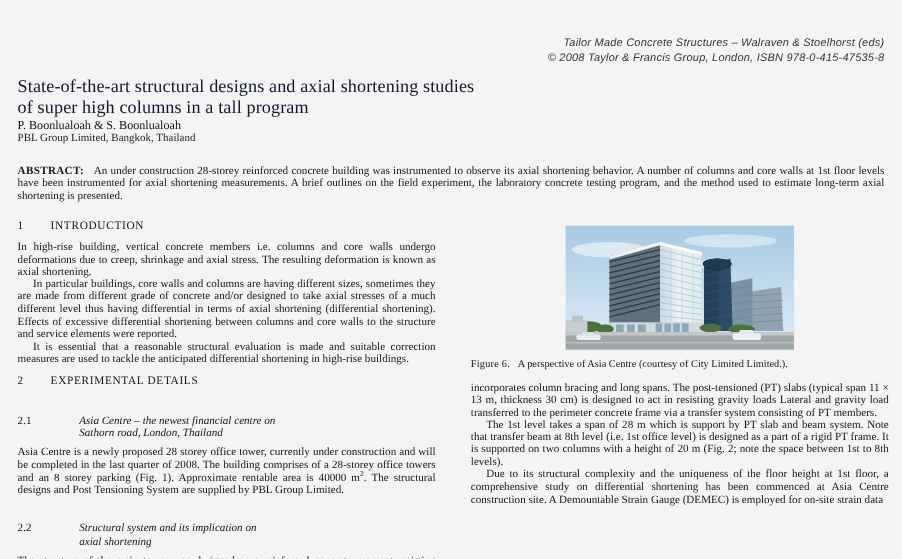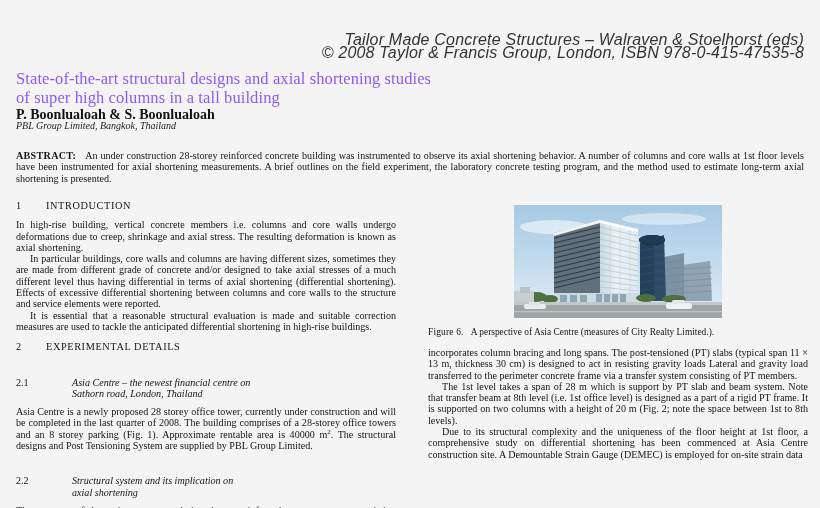--- a/index.html
+++ b/index.html
@@ -24,57 +24,56 @@
     padding: 0;
   }
 
   
   .runhead {
     position: absolute;
     right: 16px;
     top: 33px;
     text-align: right;
     font-style: italic;
-    font-size: 16px;
+    font-size: 10px;
     line-height: 13px;
     color: #333;
     letter-spacing: 0.2px;
     white-space: nowrap;
   }
   .runhead div { font-family: "Liberation Sans", sans-serif; font-style: italic; }
 
   
   .title {
     position: absolute;
     left: 16px;
     top: 69px;
     width: 780px;
     font-size: 16.5px;
     line-height: 19px;
     font-weight: normal;
     letter-spacing: 0.1px;
-    color: #8b5cf6;
+    color: #0f172a;
   }
 
   
   .authors {
     position: absolute;
     left: 16px;
     top: 108px;
-    font-size: 14px;
-    font-weight: bold;
+    font-size: 11px;
+    font-weight: normal;
     line-height: 13px;
     color: #111;
   }
   .affil {
     position: absolute;
     left: 16px;
     top: 120px;
     font-size: 10px;
-    font-style: italic;
     line-height: 12px;
     color: #222;
   }
 
   
   .abstract {
     position: absolute;
     left: 16px;
     top: 150px;
     width: 788px;
@@ -166,21 +165,21 @@
 
 <div class="page">
 
   <div class="runhead">
     <div>Tailor Made Concrete Structures – Walraven &amp; Stoelhorst (eds)</div>
     <div>© 2008 Taylor &amp; Francis Group, London, ISBN 978-0-415-47535-8</div>
   </div>
 
   <div class="title">
     <div>State-of-the-art structural designs and axial shortening studies</div>
-    <div>of super high columns in a tall building</div>
+    <div>of super high columns in a tall program</div>
   </div>
 
   <div class="authors">P. Boonlualoah &amp; S. Boonlualoah</div>
   <div class="affil">PBL Group Limited, Bangkok, Thailand</div>
 
   <div class="abstract">
     <b>ABSTRACT:</b>&nbsp;&nbsp;&nbsp;<span>An under construction 28-storey reinforced concrete building was instrumented to observe its axial shortening behavior. A number of columns and core walls at 1st floor levels have been instrumented for axial shortening measurements. A brief outlines on the field experiment, the laboratory concrete testing program, and the method used to estimate long-term axial shortening is presented.</span>
   </div>
 
   <div class="col col-left">
@@ -350,21 +349,21 @@
       <g>
         <rect x="10" y="99" width="22" height="5" rx="2" fill="#e8ebec"></rect>
         <rect x="15" y="97" width="11" height="3" rx="1.2" fill="#dfe3e5"></rect>
         <rect x="152" y="98" width="26" height="6" rx="2.5" fill="#eef1f2"></rect>
         <rect x="158" y="95" width="13" height="4" rx="1.5" fill="#e3e7e9"></rect>
       </g>
     </svg>
   </div>
 
   <div class="figcap">
-    <span class="lbl">Figure 6.</span>&nbsp;&nbsp;&nbsp;<span>A perspective of Asia Centre (measures of City Realty Limited.).</span>
+    <span class="lbl">Figure 6.</span>&nbsp;&nbsp;&nbsp;<span>A perspective of Asia Centre (courtesy of City Limited Limited.).</span>
   </div>
 
   <div class="col col-right">
     <div style="height:22px"></div>
     <p class="body">incorporates column bracing and long spans. The post-tensioned (PT) slabs (typical span 11 × 13 m, thickness 30 cm) is designed to act in resisting gravity loads Lateral and gravity load transferred to the perimeter concrete frame via a transfer system consisting of PT members.</p>
     <p class="body ind">The 1st level takes a span of 28 m which is support by PT slab and beam system. Note that transfer beam at 8th level (i.e. 1st office level) is designed as a part of a rigid PT frame. It is supported on two columns with a height of 20 m (Fig. 2; note the space between 1st to 8th levels).</p>
     <p class="body ind">Due to its structural complexity and the uniqueness of the floor height at 1st floor, a comprehensive study on differential shortening has been commenced at Asia Centre construction site. A Demountable Strain Gauge (DEMEC) is employed for on-site strain data</p>
   </div>
 
 

